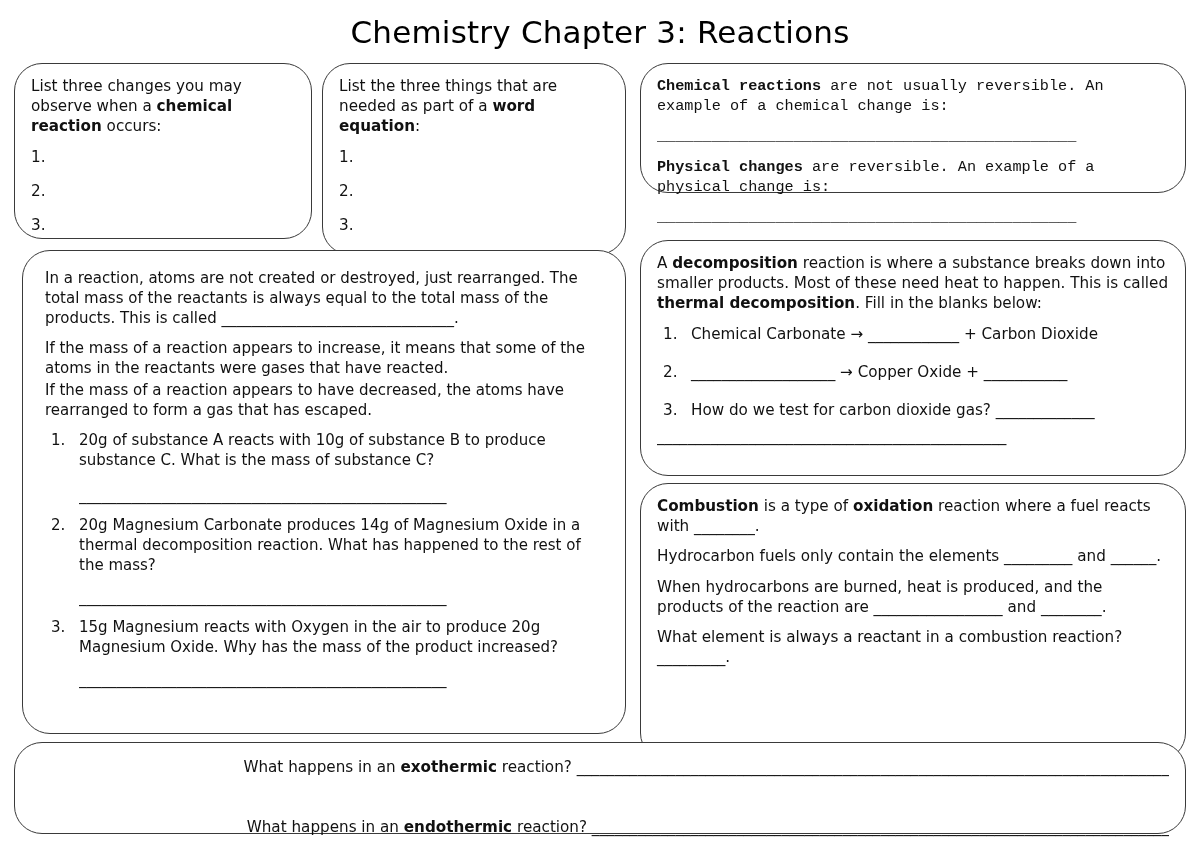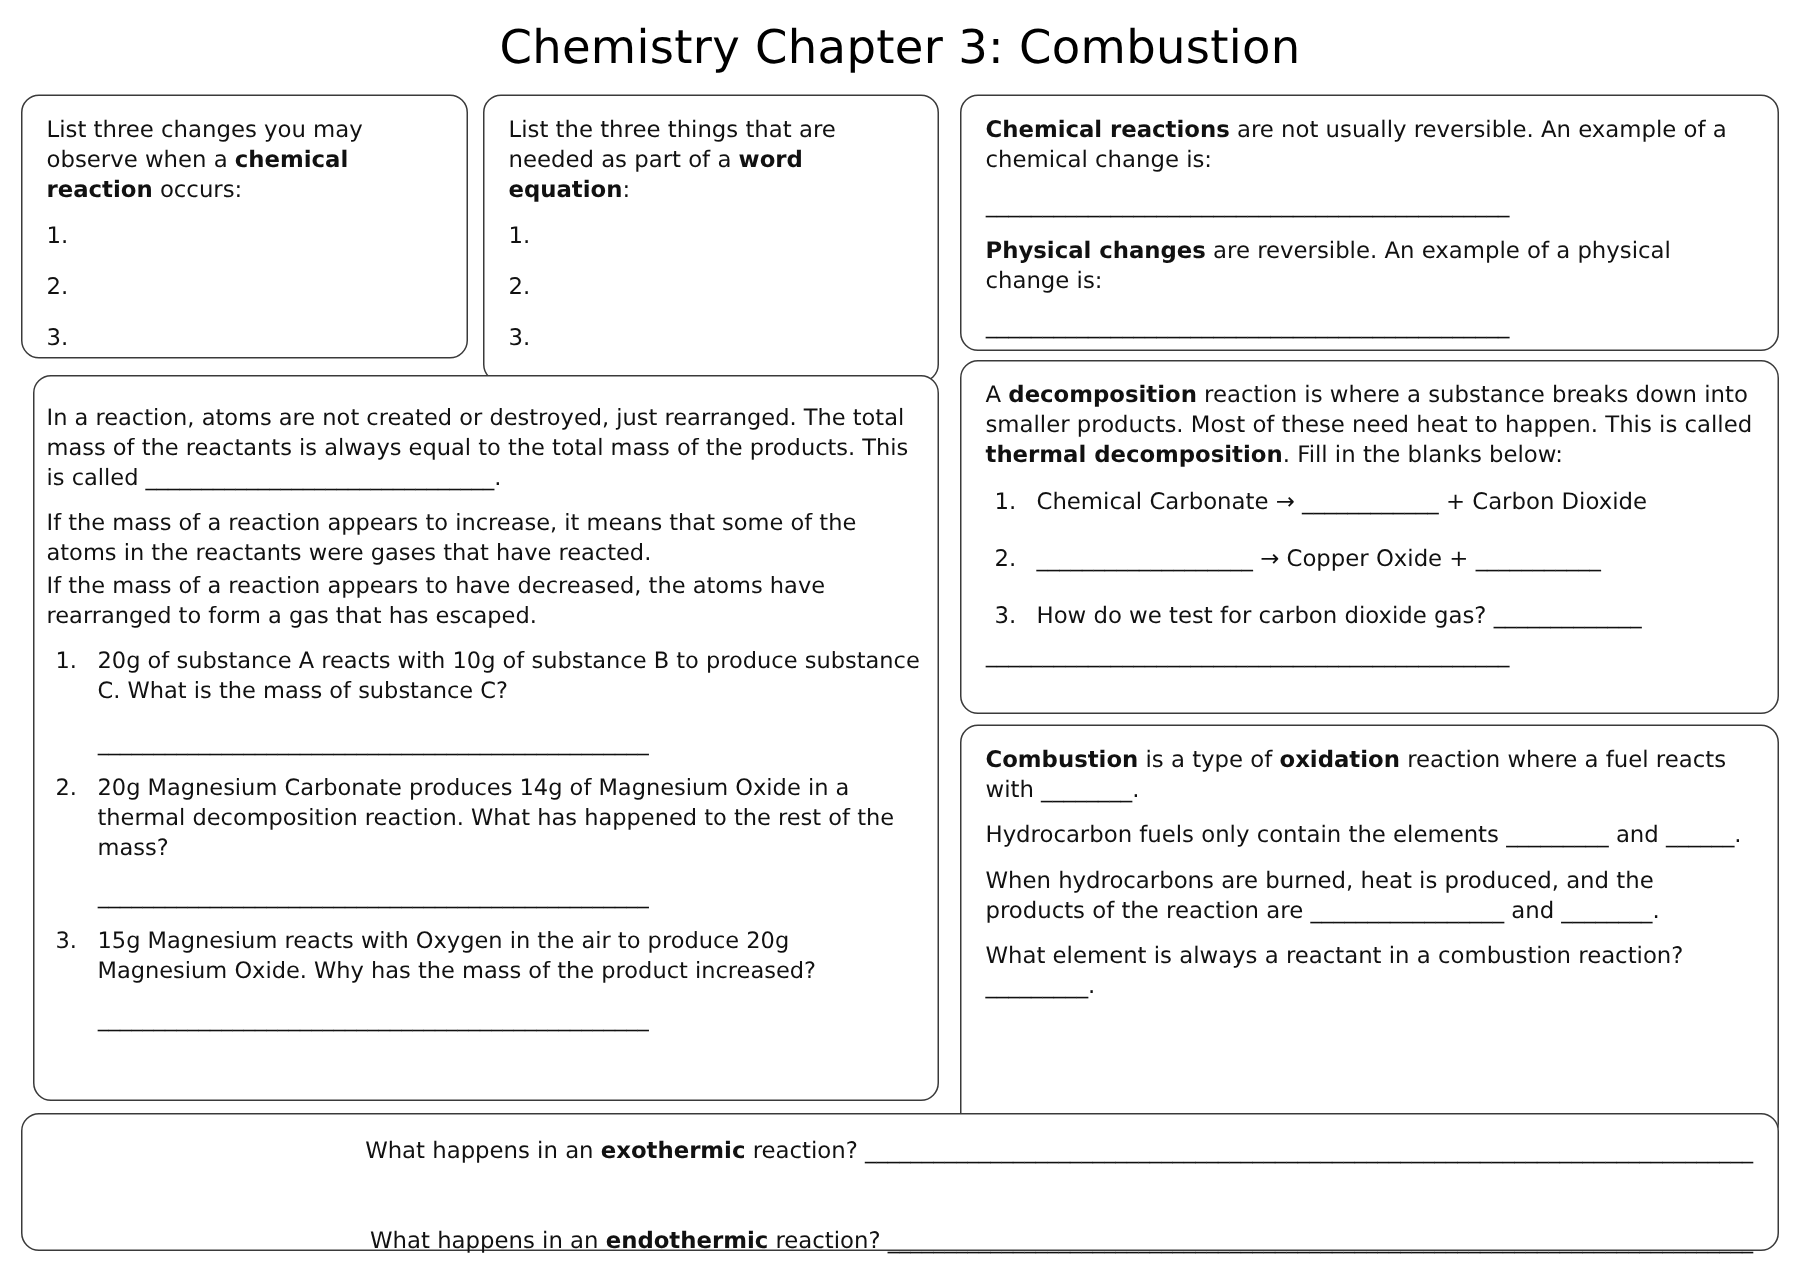--- a/index.html
+++ b/index.html
@@ -27,21 +27,21 @@
     width: 1200px;
     text-align: center;
     font-size: 31px;
     font-weight: 400;
     letter-spacing: 0.2px;
     color: #000;
   }
   .box {
     position: absolute;
     border: 1.6px solid #3a3a3a;
-    border-radius: 12px;
+    border-radius: 28px;
     box-sizing: border-box;
     background: #fff;
     padding: 12px 16px;
     font-size: 15.2px;
     line-height: 1.33;
     color: #111;
   }
   .box p {
     margin: 0 0 10px 0;
   }
@@ -80,46 +80,46 @@
   .rule {
     display: block;
     margin-top: 4px;
     white-space: nowrap;
     overflow: hidden;
   }
 
   
   #box-observe   { left: 14px;  top: 63px;  width: 298px; height: 176px; }
   #box-word      { left: 322px; top: 63px;  width: 304px; height: 192px; }
-  #box-revers    { left: 640px; top: 63px;  width: 546px; height: 171px; }
+  #box-revers    { left: 640px; top: 63px;  width: 546px; height: 130px; font-family: Liberation Mono, monospace; }
   #box-conserve  { left: 22px;  top: 250px; width: 604px; height: 484px; }
   #box-decomp    { left: 640px; top: 240px; width: 546px; height: 236px; }
   #box-combust   { left: 640px; top: 483px; width: 546px; height: 278px; }
   #box-thermo    { left: 14px;  top: 742px; width: 1172px; height: 92px; text-align: right; }
 
-  #box-conserve { font-size: 15px; padding: 18px 8px; }
+  #box-conserve { font-size: 15px; padding: 18px 22px; }
   #box-conserve ol.num > li { margin-bottom: 10px; }
   #box-decomp ol.num > li { margin-bottom: 18px; }
 
   .thermo-line {
     margin: 0 0 16px 0;
     white-space: nowrap;
     overflow: hidden;
   }
   .thermo-line:last-child { margin-bottom: 0; margin-top: 40px; }
   #box-thermo { padding: 14px 16px; }
 
   .tight { margin-bottom: 6px; }
 </style>
 </head>
 <body>
 
 <div class="page">
 
-  <div class="title">Chemistry Chapter 3: Combustion</div>
+  <div class="title">Chemistry Chapter 3: Reactions</div>
 
   <div class="box" id="box-observe">
     <p><span>List three changes you may observe when a </span><b>chemical reaction</b><span> occurs:</span></p>
     <ol class="plain">
       <li>1.</li>
       <li>2.</li>
       <li>3.</li>
     </ol>
   </div>
 

